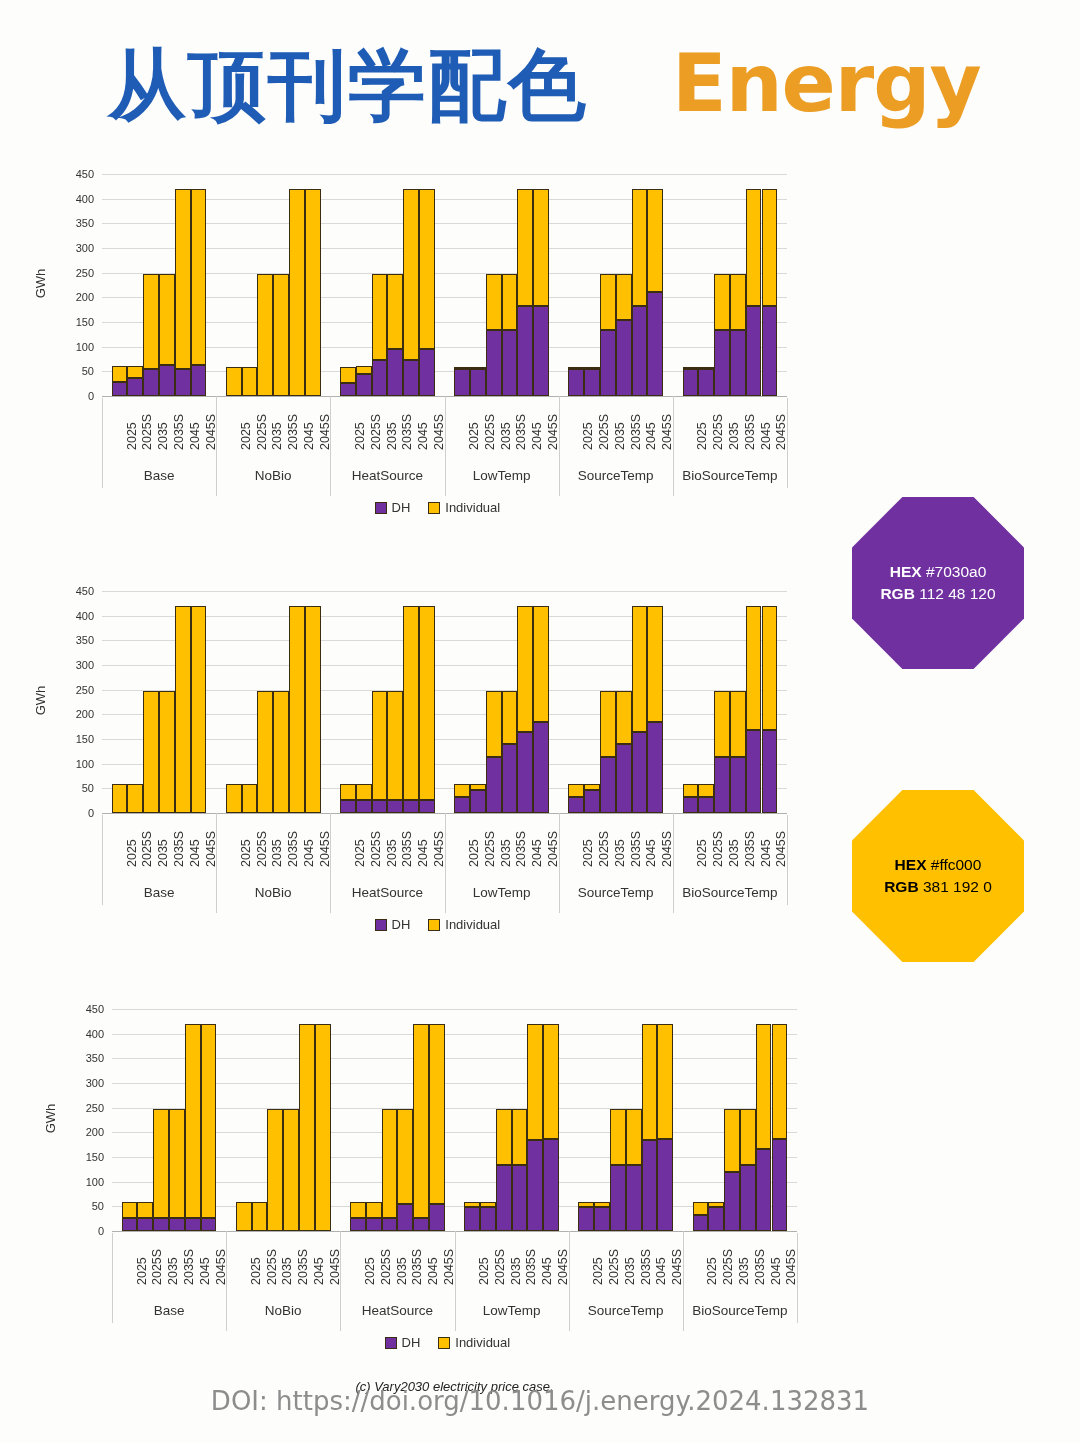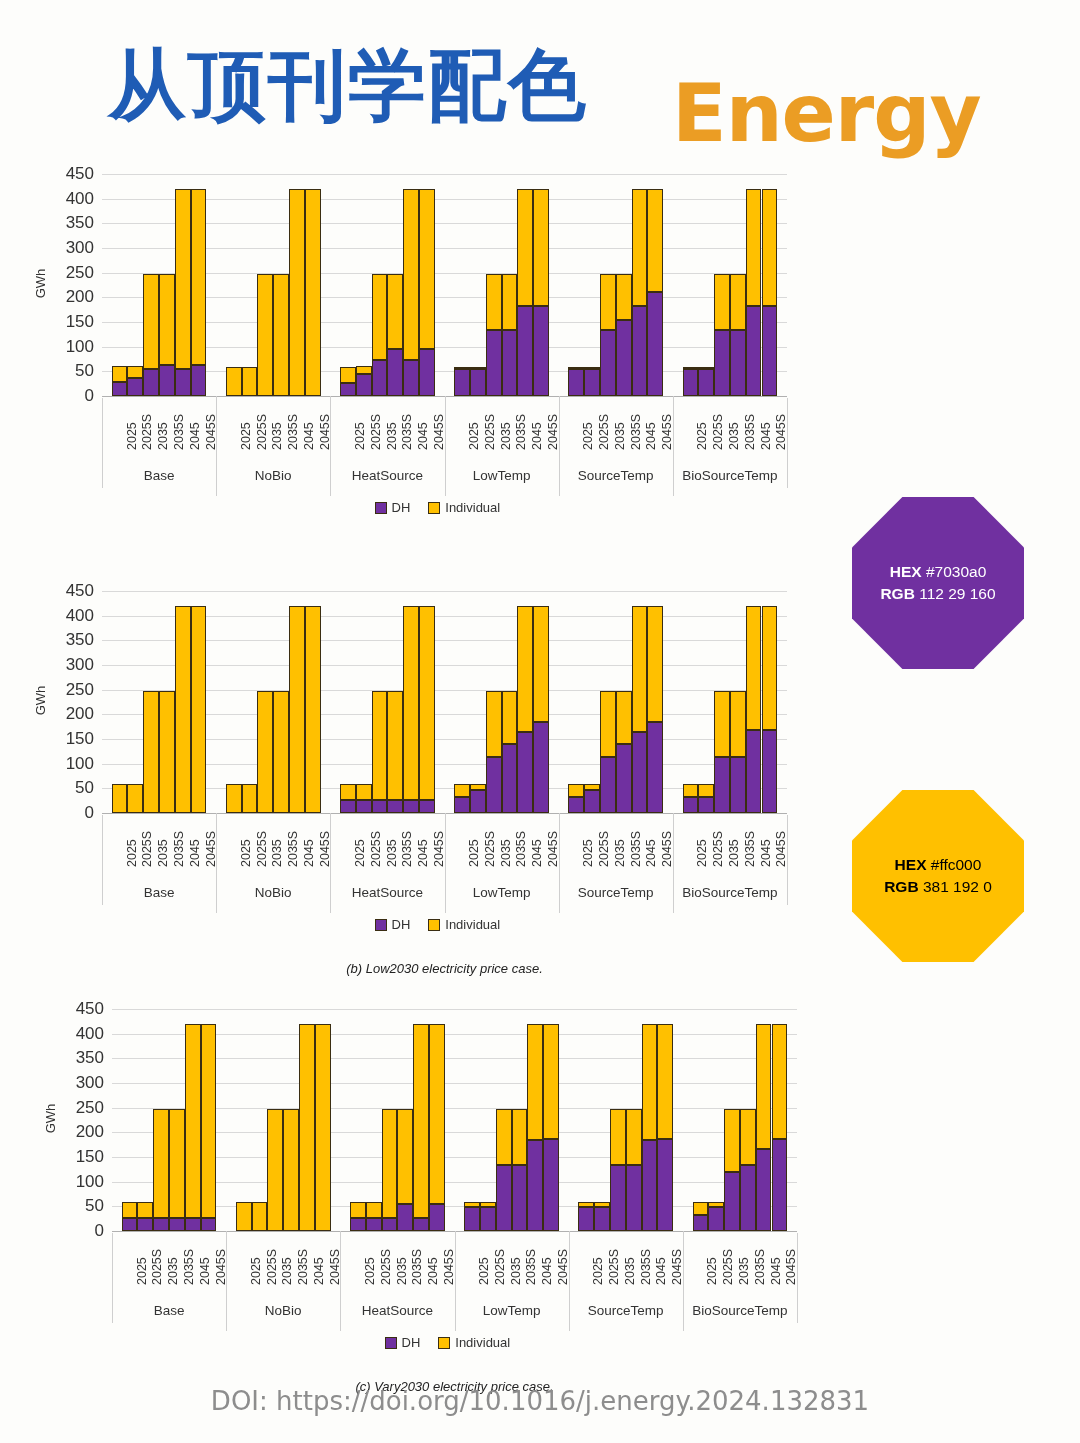--- a/index.html
+++ b/index.html
@@ -26,21 +26,21 @@
   
   .figure{position:absolute;}
   .yaxis-title{
     position:absolute;left:-2px;
     transform-origin:center center;
     transform:rotate(-90deg);
     font-size:13px;color:#333;white-space:nowrap;
   }
   .ytick{
     position:absolute;right:0;
-    font-size:17px;color:#333;text-align:right;
+    font-size:11px;color:#333;text-align:right;
     transform:translateY(-50%);white-space:nowrap;
   }
   .gridline{position:absolute;height:1px;background:#d9d9d9;}
   .axisline{position:absolute;height:1px;background:#b0b0b0;}
   .bar-wrap{position:absolute;bottom:0;}
   .seg{position:absolute;left:0;right:0;box-sizing:border-box;border:1px solid #3a2d12;}
   .seg.dh{background:#7030a0;}
   .seg.ind{background:#ffc000;}
   .grp-sep{position:absolute;width:1px;background:#cfcfcf;}
   .xlab{
@@ -72,21 +72,21 @@
     position:absolute;left:0;top:1386px;width:1080px;text-align:center;
     font-size:26px;color:#8d8d8d;
     font-family:"DejaVu Sans","Liberation Sans",sans-serif;
   }
 </style>
 </head>
 <body>
 
 <div id="header">
   <div id="title-cn" style="color: rgb(31, 92, 181);">从顶刊学配色</div>
-  <div id="title-en" style="color: rgb(235, 157, 36); margin-top: 30px;">Energy</div>
+  <div id="title-en" style="color: rgb(235, 157, 36);">Energy</div>
 </div>
 
 <div id="figures">
     <div class="figure" style="left: 0px; top: 168px; width: 1080px; height: 420px;">
       <div class="yaxis-title" style="left: 10px; top: 108px; width: 60px; text-align: center;">GWh</div>
       <div class="axisline" style="left: 102px; top: 228px; width: 685px;"></div>
       <div class="ytick" style="left: 50px; width: 44px; top: 228px;">0</div>
       <div class="gridline" style="left: 102px; top: 203.333px; width: 685px;"></div>
       <div class="ytick" style="left: 50px; width: 44px; top: 203.333px;">50</div>
       <div class="gridline" style="left: 102px; top: 178.667px; width: 685px;"></div>
@@ -519,21 +519,20 @@
       <div class="legend" style="left: 374.5px; top: 332px;">
         <div class="item">
           <span class="sw" style="background: rgb(112, 48, 160);"></span>
           <span>DH</span>
         </div>
         <div class="item">
           <span class="sw" style="background: rgb(255, 192, 0);"></span>
           <span>Individual</span>
         </div>
       </div>
-      <div class="caption" style="left: 42px; width: 805px; top: 376px;">(b) Low2030 electricity price case.</div>
     </div>
     <div class="figure" style="left: 0px; top: 1003px; width: 1080px; height: 420px;">
       <div class="yaxis-title" style="left: 20px; top: 108px; width: 60px; text-align: center;">GWh</div>
       <div class="axisline" style="left: 112px; top: 228px; width: 685px;"></div>
       <div class="ytick" style="left: 60px; width: 44px; top: 228px;">0</div>
       <div class="gridline" style="left: 112px; top: 203.333px; width: 685px;"></div>
       <div class="ytick" style="left: 60px; width: 44px; top: 203.333px;">50</div>
       <div class="gridline" style="left: 112px; top: 178.667px; width: 685px;"></div>
       <div class="ytick" style="left: 60px; width: 44px; top: 178.667px;">100</div>
       <div class="gridline" style="left: 112px; top: 154px; width: 685px;"></div>
@@ -756,21 +755,21 @@
     </div>
   </div>
 
 <div class="octagon" id="swatch-0" style="left: 852px; top: 497px; width: 172px; height: 172px; background: rgb(112, 48, 160); color: rgb(255, 255, 255);">
   <div class="row">
     <b>HEX</b>
     <span>#7030a0</span>
   </div>
   <div class="row">
     <b>RGB</b>
-    <span>112 29 160</span>
+    <span>112 48 120</span>
   </div>
 </div>
 
 <div class="octagon" id="swatch-1" style="left: 852px; top: 790px; width: 172px; height: 172px; background: rgb(255, 192, 0); color: rgb(0, 0, 0);">
   <div class="row">
     <b>HEX</b>
     <span>#ffc000</span>
   </div>
   <div class="row">
     <b>RGB</b>

